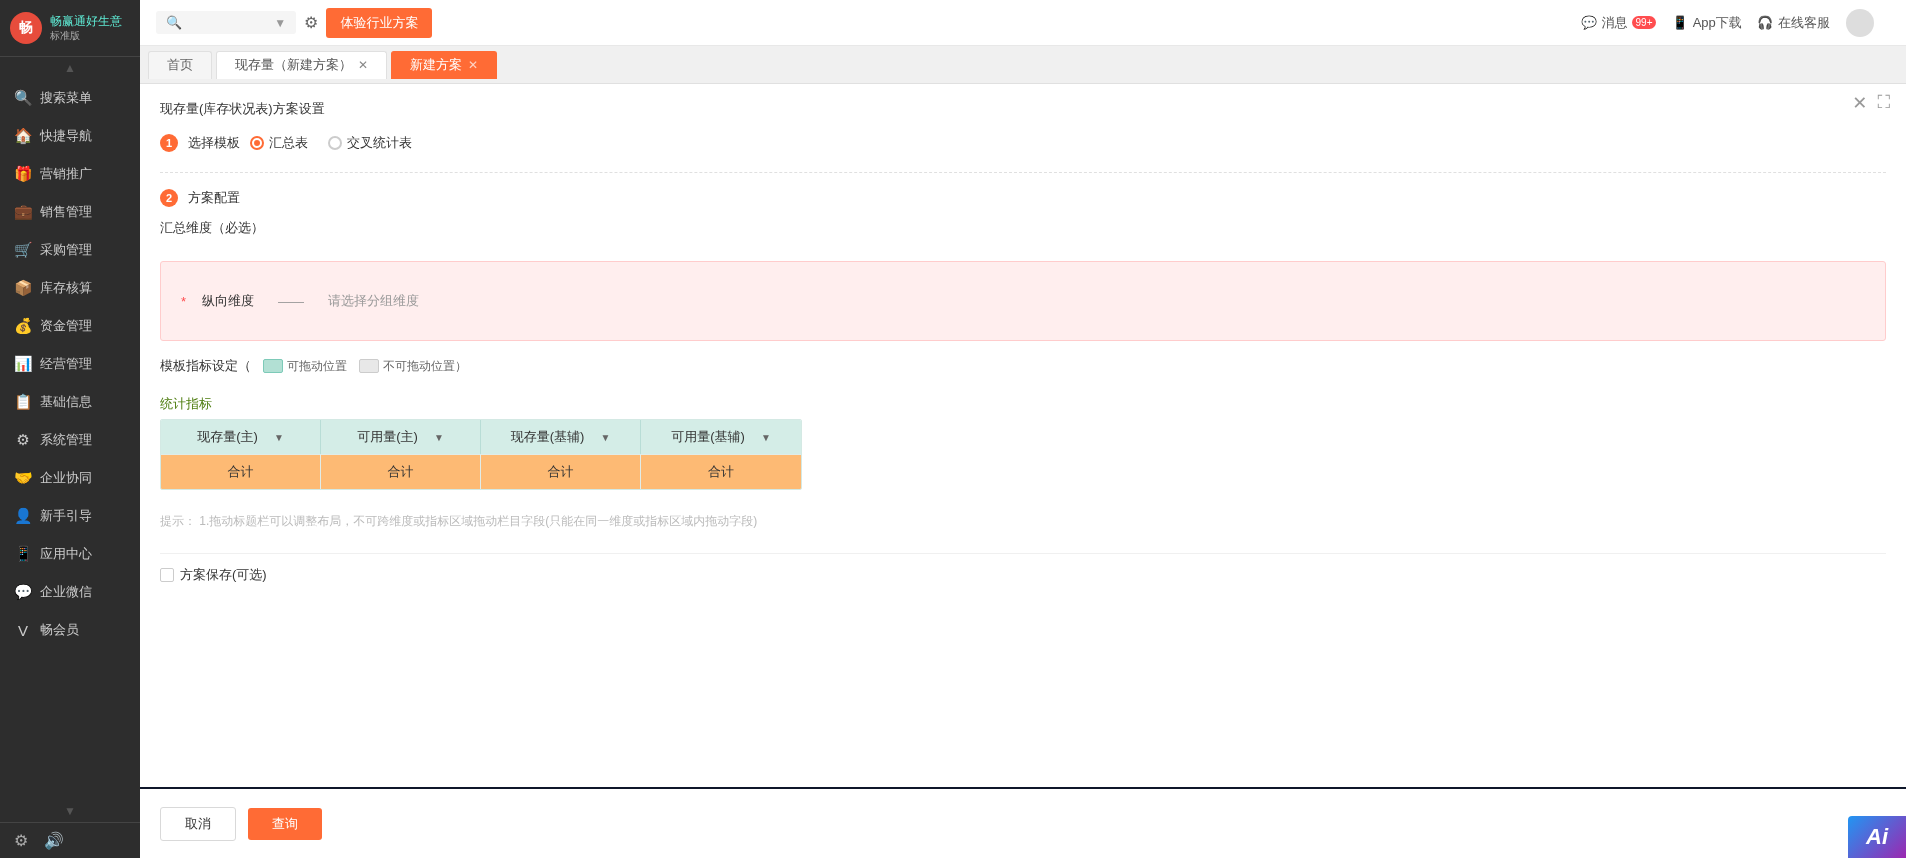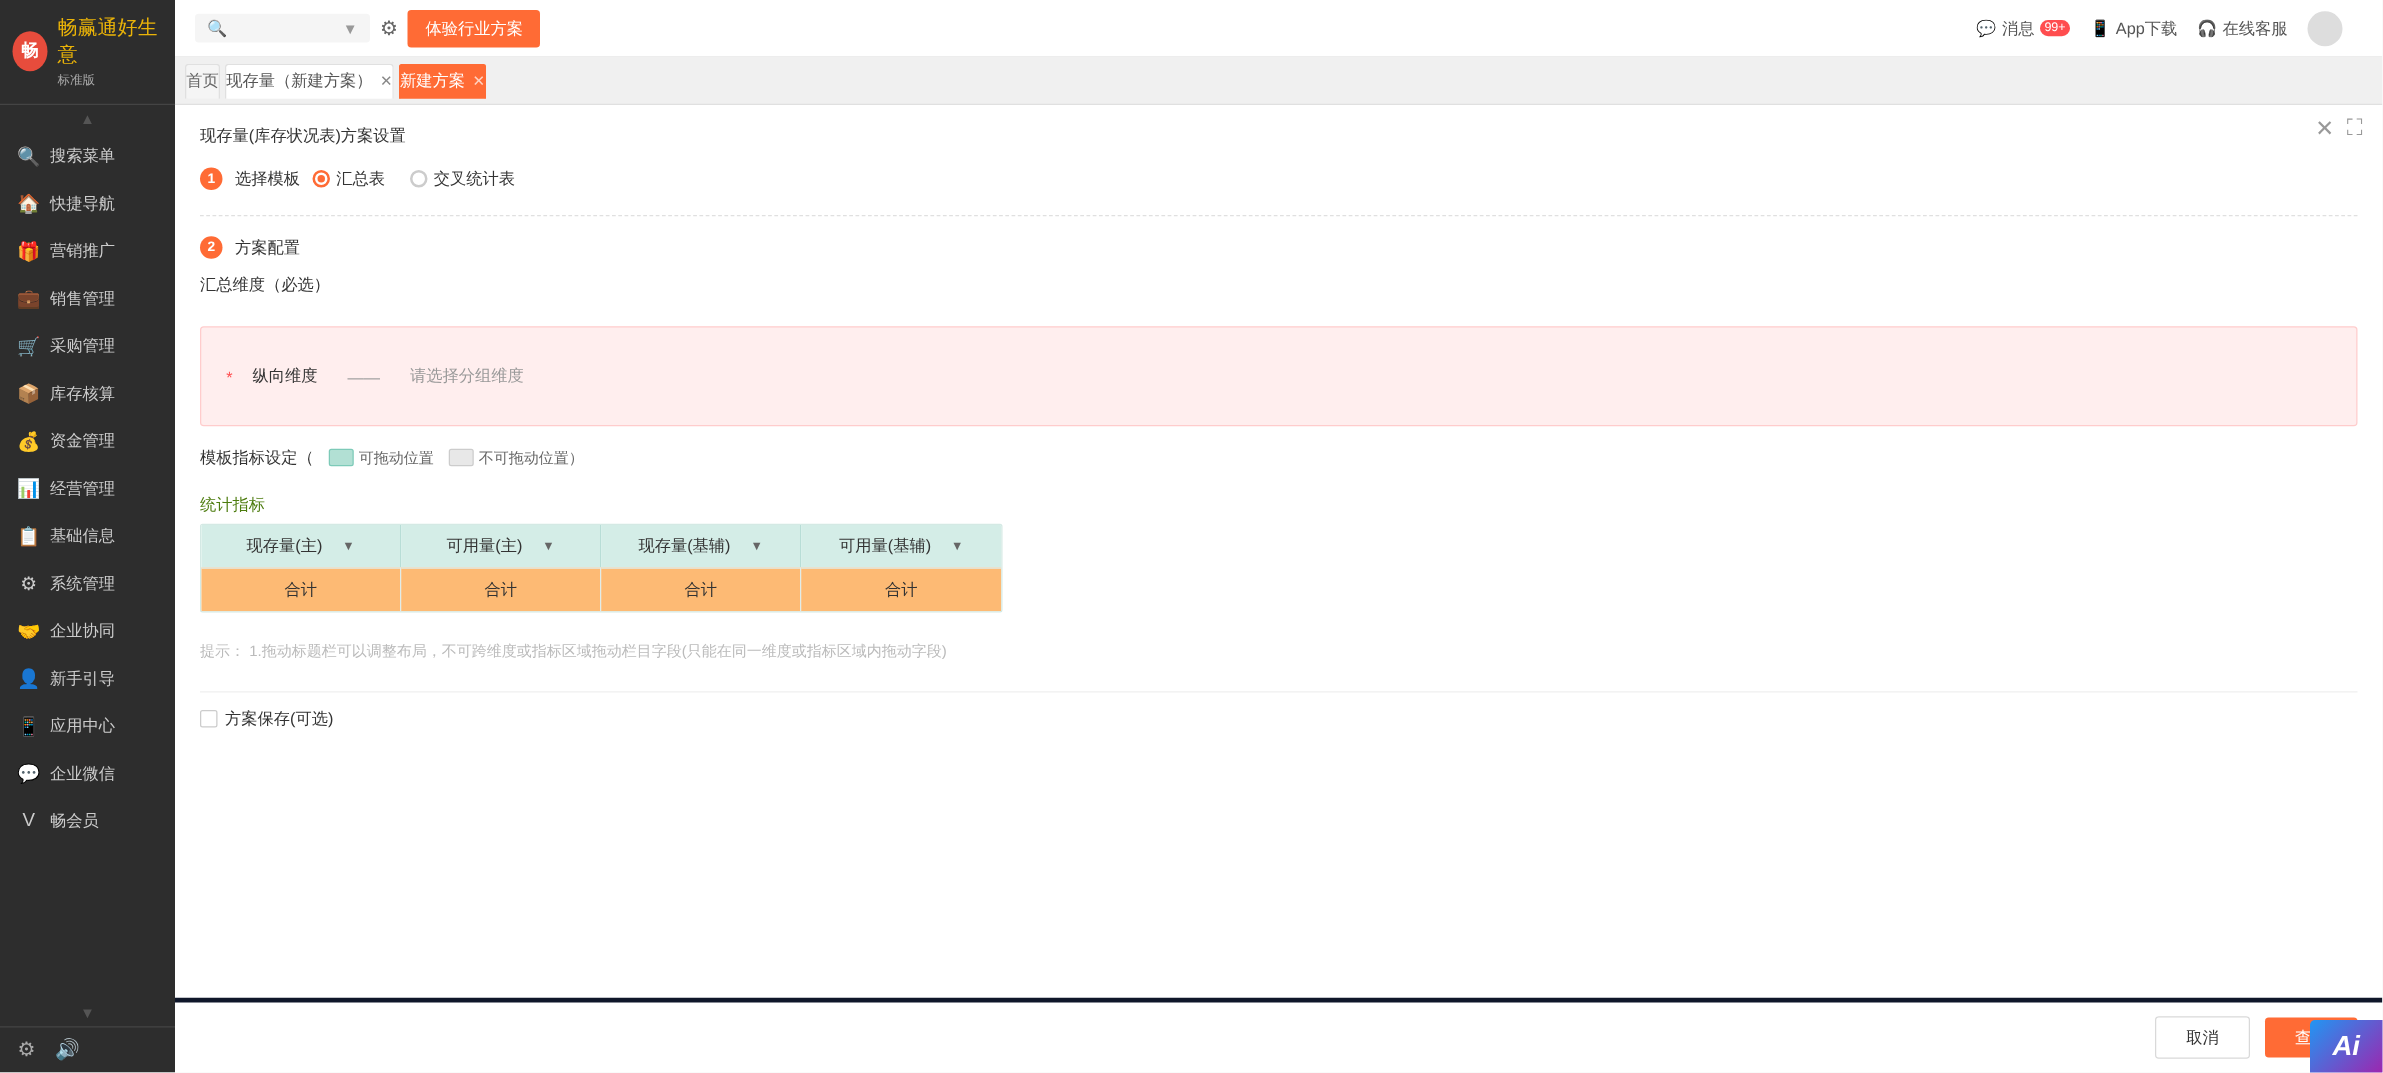--- a/index.html
+++ b/index.html
@@ -22,21 +22,21 @@
       gap: 8px;
       border-bottom: 1px solid #444;
     }
     .sidebar-logo-icon {
       width: 32px; height: 32px;
       background: #e74c3c;
       border-radius: 50%;
       display: flex; align-items: center; justify-content: center;
       color: white; font-weight: bold; font-size: 14px;
     }
-    .sidebar-logo-text { font-size: 16px; color: #eab308; line-height: 1.4; }
+    .sidebar-logo-text { font-size: 12px; color: #5eead4; line-height: 1.4; }
     .sidebar-logo-badge { font-size: 10px; color: #aaa; }
 
     .sidebar-nav { flex: 1; overflow-y: auto; }
     .sidebar-item {
       display: flex; align-items: center; gap: 8px;
       padding: 10px 14px;
       cursor: pointer;
       color: #ccc;
       font-size: 13px;
       transition: background 0.2s;
@@ -123,21 +123,21 @@
       background: #f0f0f0;
       display: flex; align-items: center;
       padding: 0 8px;
       height: 38px;
       flex-shrink: 0;
       border-bottom: 1px solid #e0e0e0;
       gap: 0;
     }
     .tab {
       display: flex; align-items: center; gap: 6px;
-      padding: 6px 0;
+      padding: 6px 18px;
       background: #fff;
       border: 1px solid #e0e0e0;
       border-bottom: none;
       cursor: pointer;
       font-size: 13px;
       color: #555;
       border-radius: 3px 3px 0 0;
       height: 28px;
       margin-right: 4px;
       white-space: nowrap;
@@ -278,24 +278,24 @@
       border-top: 1px solid #f0f0f0;
     }
     .checkbox {
       width: 14px; height: 14px; border: 1px solid #ccc; border-radius: 2px;
       cursor: pointer; display: flex; align-items: center; justify-content: center;
     }
     .save-label { font-size: 13px; color: #333; }
 
     
     .bottom-bar {
-      height: 60px;
+      height: 71px;
       background: #fff;
-      border-top: 4px solid #0f172a;
-      display: flex; align-items: center; justify-content: flex-end;
+      border-top: 2px solid #0f172a;
+      display: flex; align-items: center; 
       padding: 0 20px; gap: 12px;
       flex-shrink: 0;
     }
     .btn-cancel {
       padding: 7px 24px;
       border: 1px solid #d9d9d9;
       background: #fff;
       border-radius: 3px;
       cursor: pointer;
       font-size: 13px;

